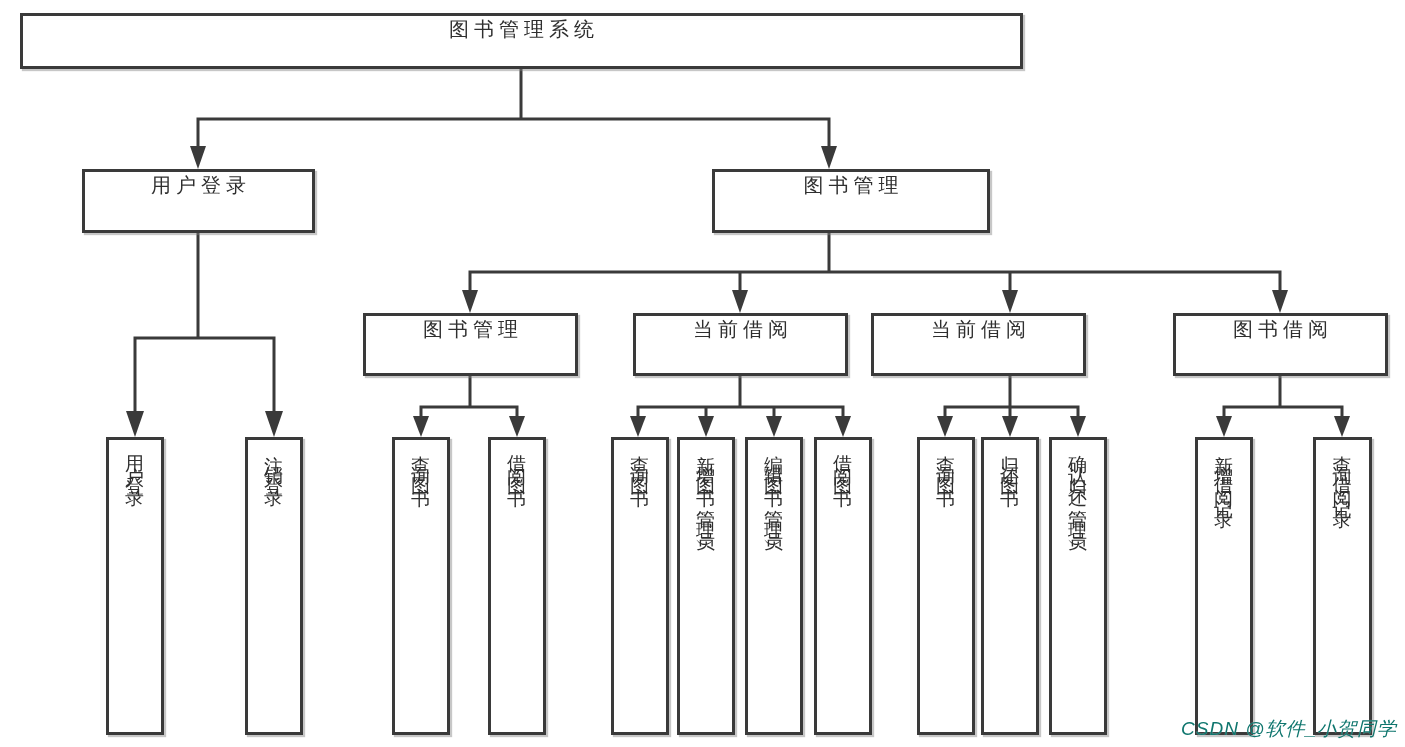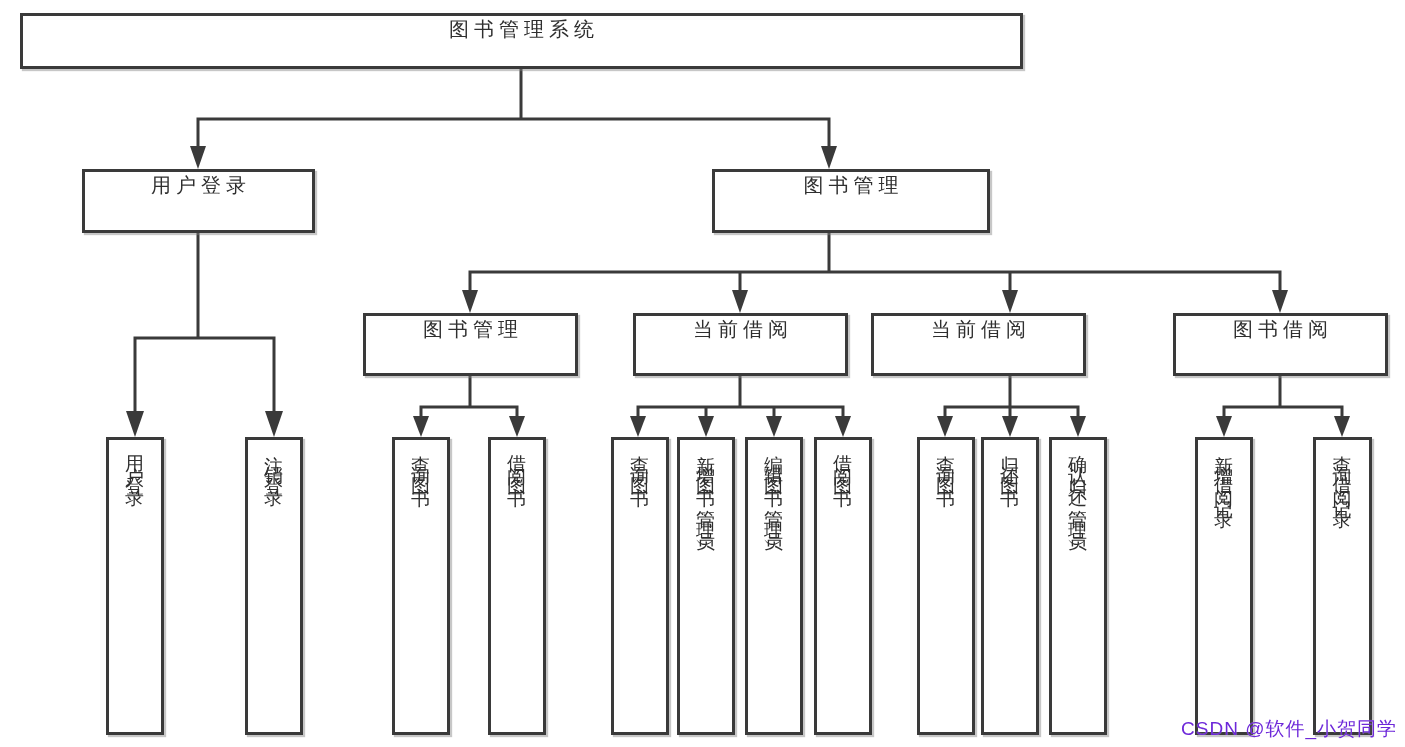--- a/index.html
+++ b/index.html
@@ -13,21 +13,21 @@
     border:3px solid #3a3a3a;display:flex;align-items:flex-start;justify-content:center;
     box-shadow:2px 2px 1px rgba(130,130,130,0.45);
   }
   .hbox span{font-size:20px;letter-spacing:5px;text-indent:5px;white-space:nowrap;}
   .vbox span{
     writing-mode:vertical-rl;font-size:19px;letter-spacing:11px;line-height:1;
     white-space:nowrap;
   }
   #watermark{
     position:absolute;right:8px;bottom:5px;font-size:19px;letter-spacing:1px;
-    color:#6d28d9;text-shadow:0 0 1px rgba(255,255,255,0.6);
+    color:#0f766e;text-shadow:0 0 1px rgba(255,255,255,0.6);font-style:italic;
   }
 </style>
 </head>
 <body>
 
 <div id="stage">
 
   <svg id="wires" viewBox="0 0 1405 747" aria-hidden="true">
     <path fill="none" stroke="#3a3a3a" stroke-width="3" d="
       M521 69 V119 M196.5 119 H830.5 M198 117.5 V147 M829 117.5 V147

